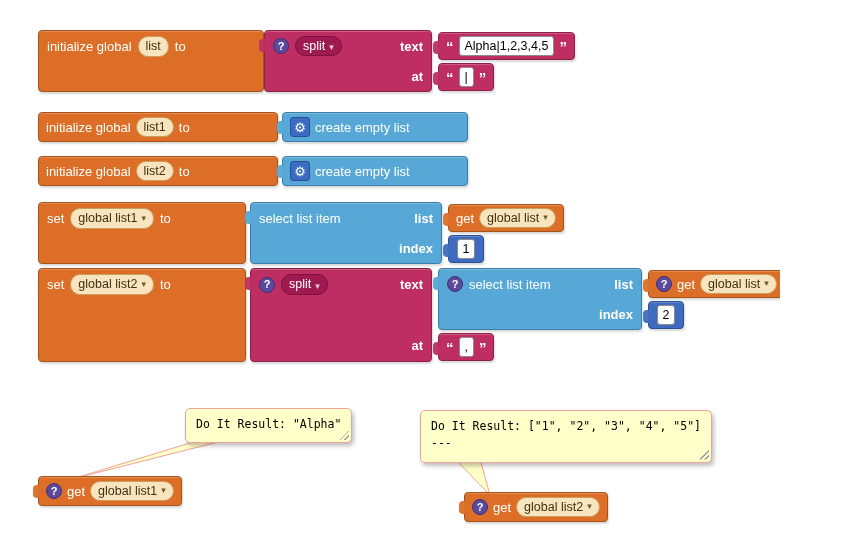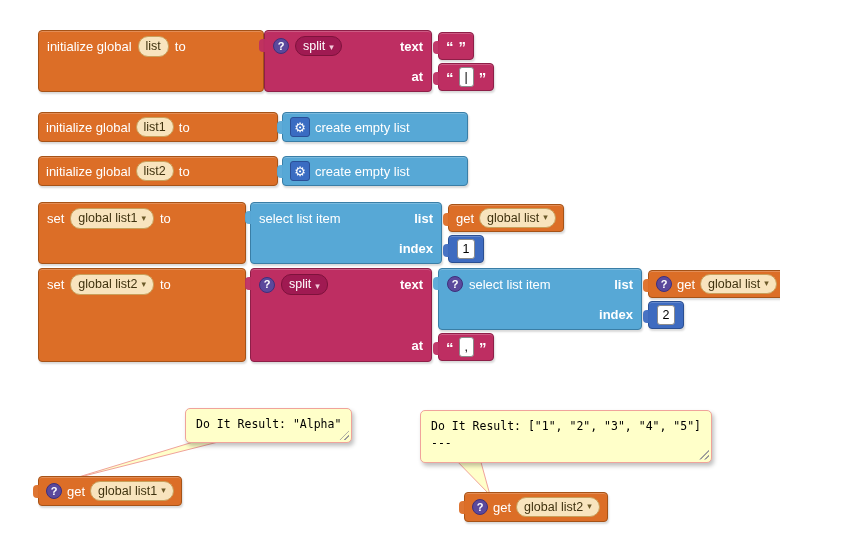--- a/index.html
+++ b/index.html
@@ -94,20 +94,21 @@
       </span>
       <span class="mla">text</span>
     </div>
     <div class="row">
       <span class="mla">at</span>
     </div>
   </div>
 
   <div class="blk magenta hrow plug" style="left:438px;top:32px;height:28px">
     <span class="quote">“</span>
+    <span class="wfield">Alpha|1,2,3,4,5</span>
     <span class="quote">”</span>
   </div>
 
   <div class="blk magenta hrow plug" style="left:438px;top:63px;height:28px">
     <span class="quote">“</span>
     <span class="wfield">|</span>
     <span class="quote">”</span>
   </div>
 
   <div class="blk orange hrow" style="left:38px;top:112px;width:240px;height:30px">

